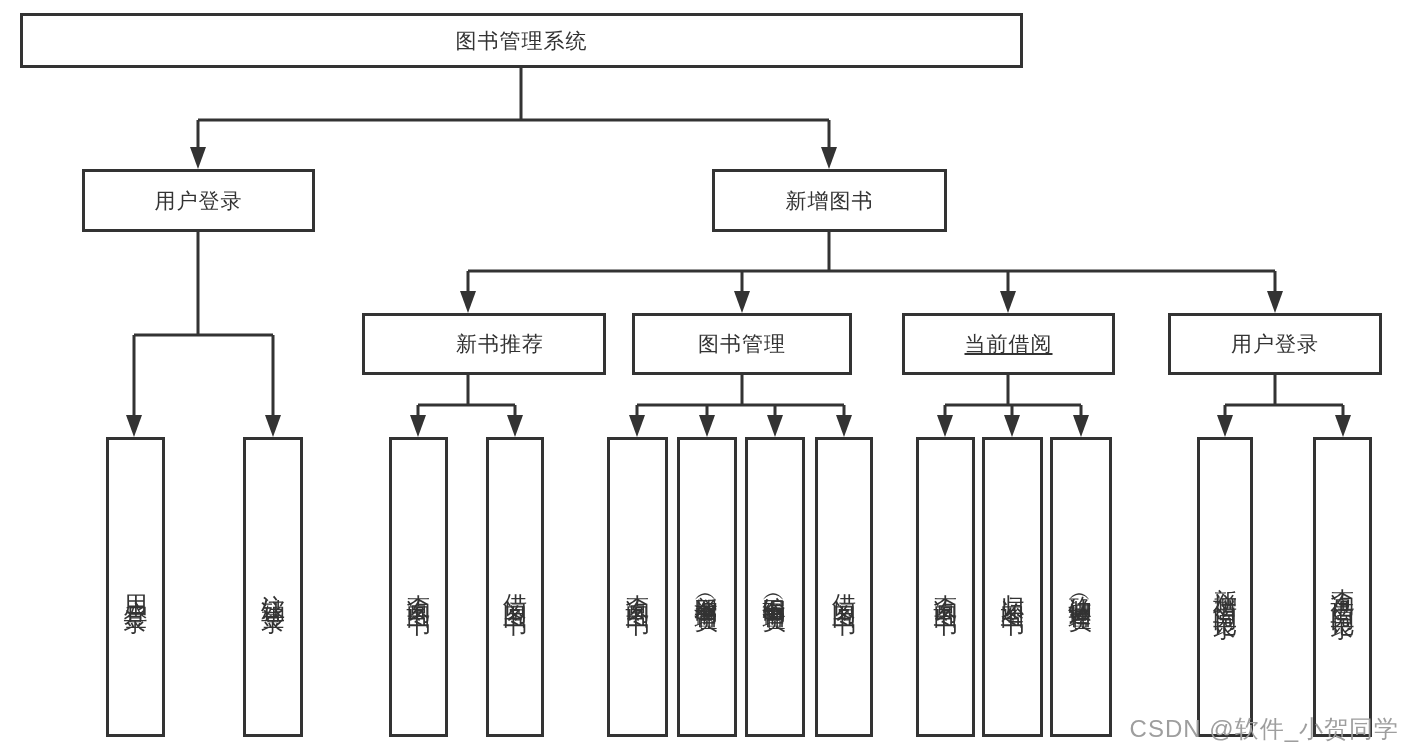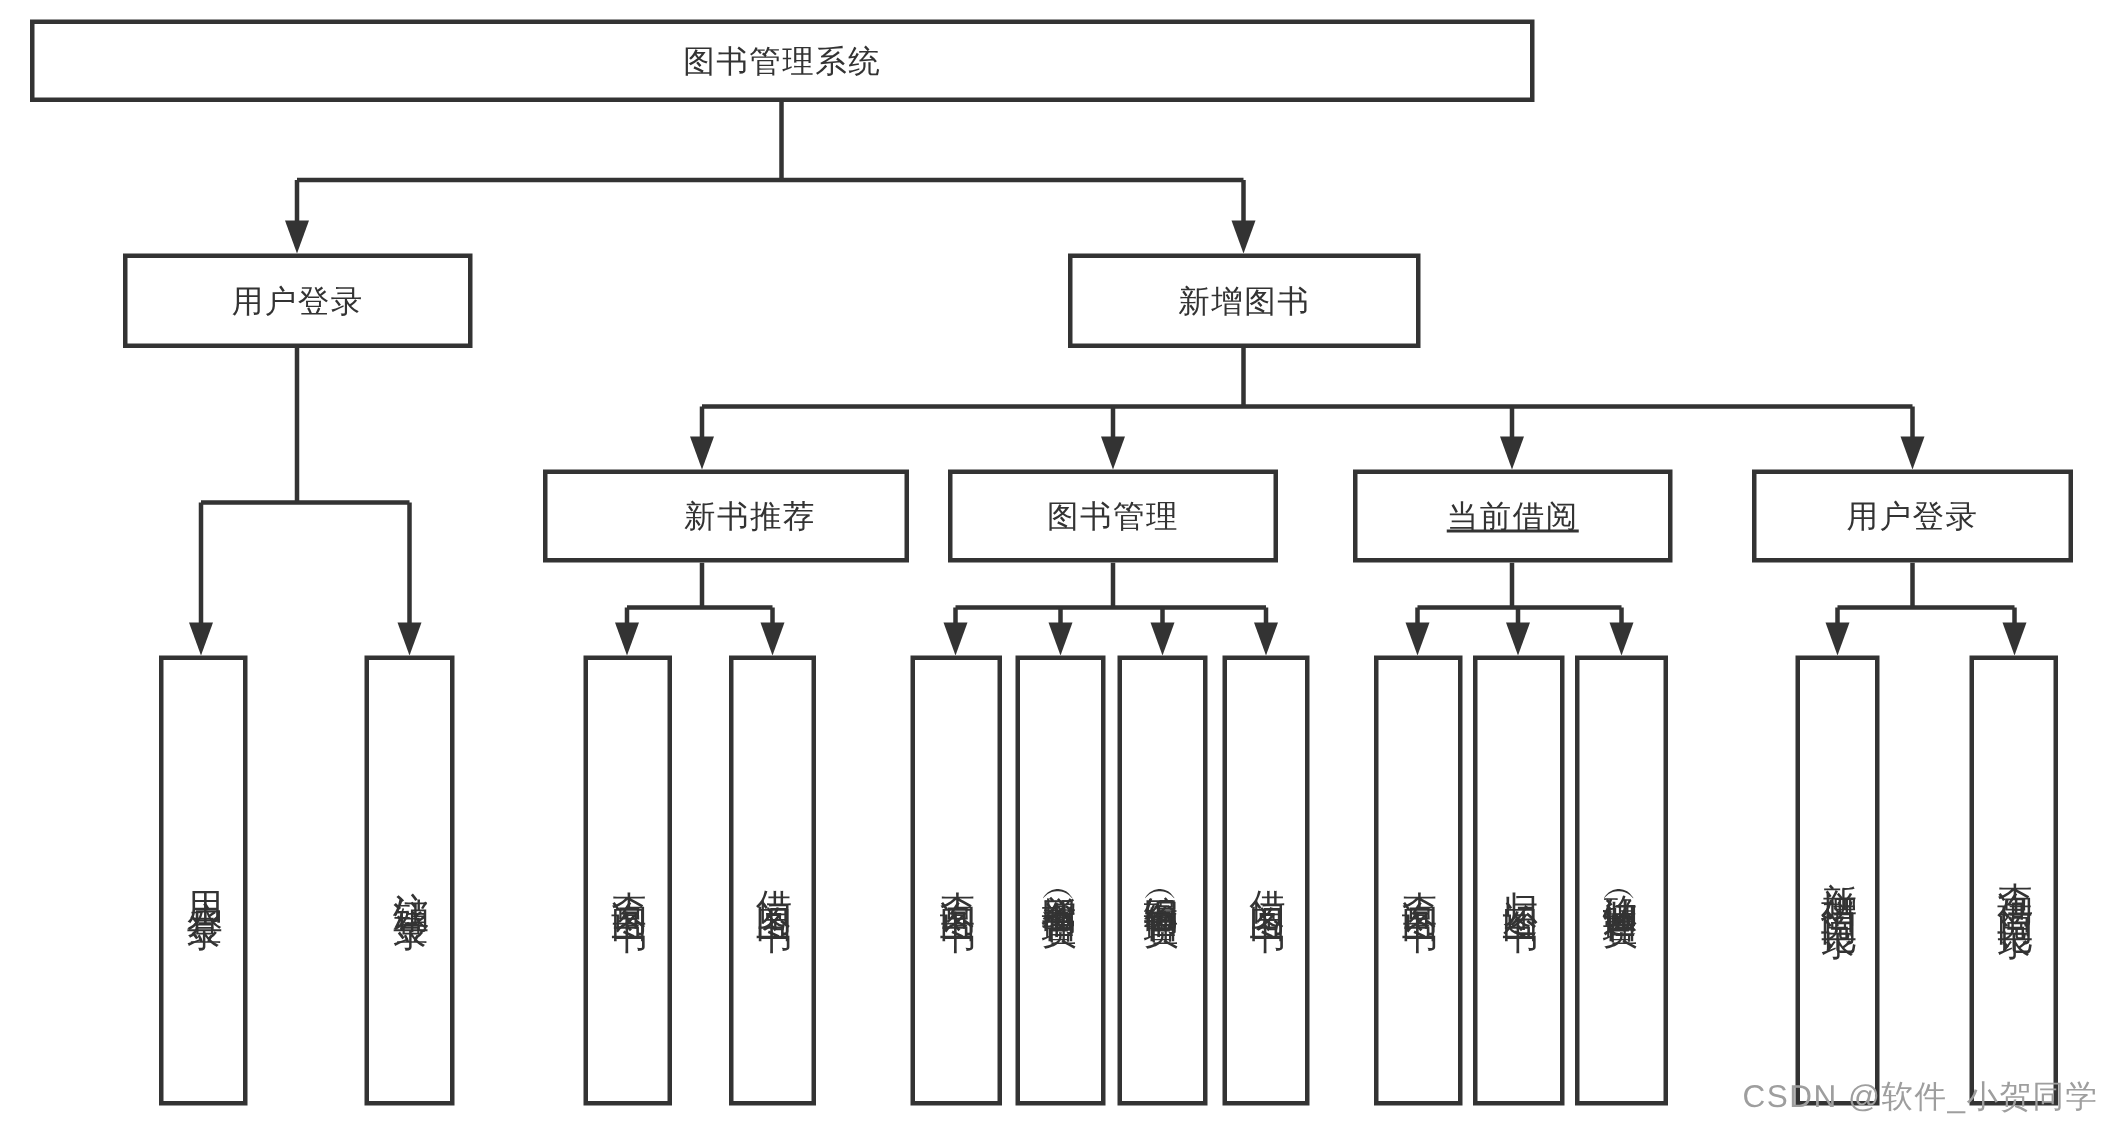--- a/index.html
+++ b/index.html
@@ -61,21 +61,21 @@
     white-space: nowrap;
   }
   .vnode.long .vtext {
     font-size: 23px;
     letter-spacing: 2px;
   }
   .watermark {
     position: absolute;
     right: 6px;
     bottom: 2px;
-    font-size: 21px;
+    font-size: 24px;
     color: var(--watermark);
     letter-spacing: 1px;
     pointer-events: none;
   }
 </style>
 </head>
 <body>
 
 <div class="canvas">
 

